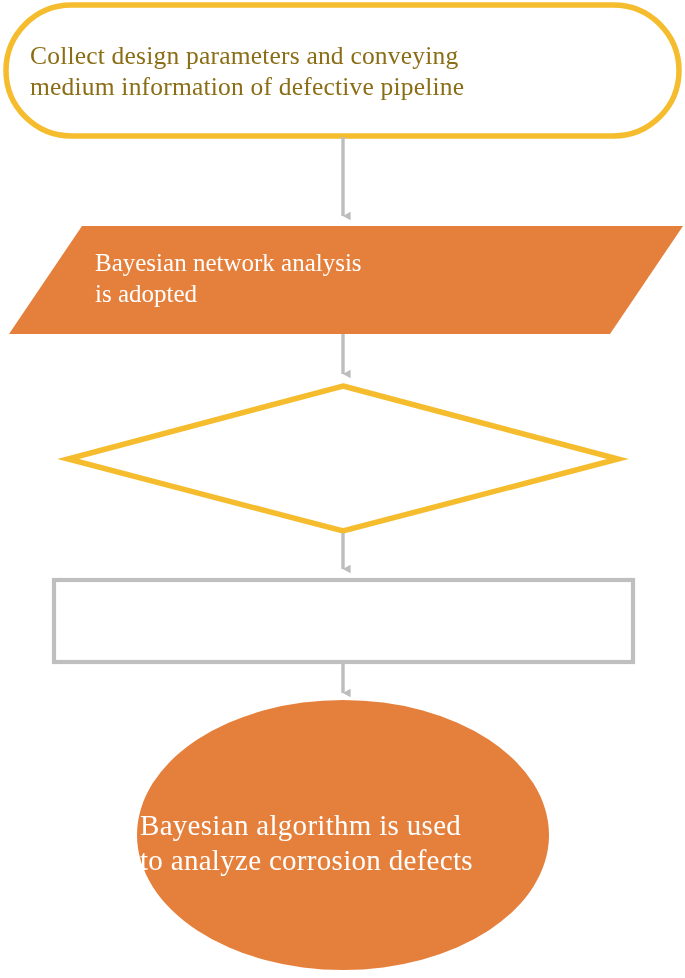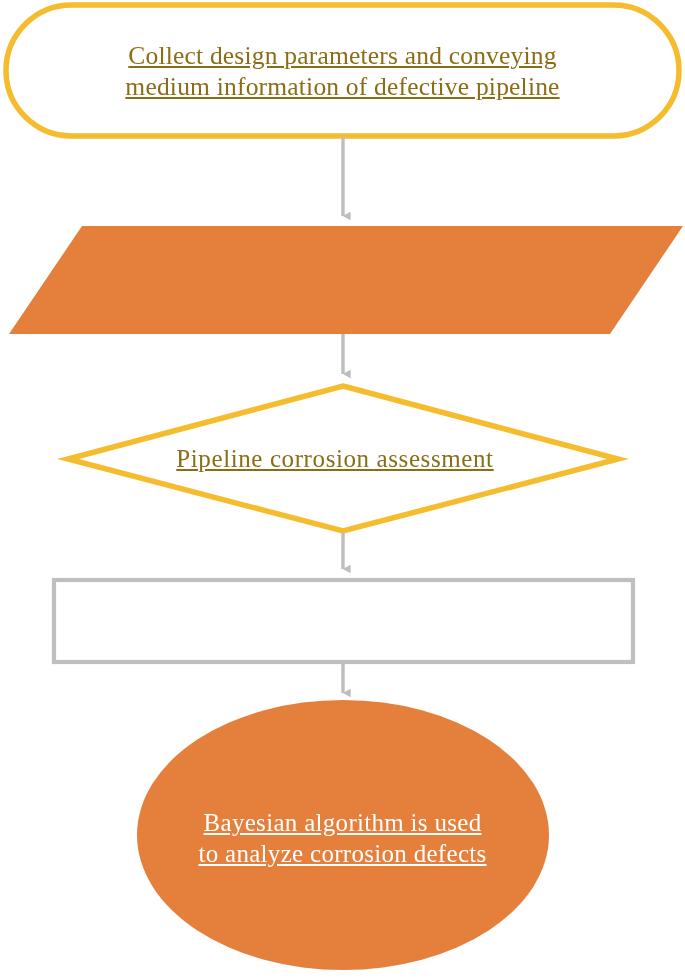--- a/index.html
+++ b/index.html
@@ -20,26 +20,25 @@
   }
   #flow-svg {
     position: absolute;
     left: 0;
     top: 0;
     width: 685px;
     height: 978px;
   }
   .node-label {
     position: absolute;
-    text-align: center;
+    text-align: left;
     line-height: 1.22;
     white-space: pre-line;
     pointer-events: none;
     font-family: "Liberation Serif", "DejaVu Serif", serif;
-    text-decoration: underline;
   }
 
   
   #label-start {
     left: 30px;
     top: 40px;
     width: 625px;
     font-size: 25.5px;
     color: #8a6d15;
     letter-spacing: 0.2px;
@@ -72,21 +71,21 @@
     font-size: 25px;
     color: #8d8d8d;
     letter-spacing: 0.6px;
   }
 
   
   #label-bayes-algorithm {
     left: 140px;
     top: 808px;
     width: 405px;
-    font-size: 25px;
+    font-size: 29px;
     color: #ffffff;
     letter-spacing: 0.3px;
   }
 </style>
 </head>
 <body>
 
 <div id="canvas">
 
   <svg id="flow-svg" viewBox="0 0 685 978" xmlns="http://www.w3.org/2000/svg">
@@ -119,20 +118,21 @@
     <g>
       <line x1="343" y1="664" x2="343" y2="693" stroke="#bdbdbd" stroke-width="3.4" marker-end="url(#arrowhead)"></line>
     </g>
 
     <ellipse cx="343" cy="835" rx="206" ry="135" fill="#e5803c" stroke="none"></ellipse>
   </svg>
 
   <div class="node-label" id="label-start">Collect design parameters and conveying
 medium information of defective pipeline</div>
 
+  <div class="node-label" id="label-bayes-network">Bayesian network analysis
+is adopted</div>
 
-  <div class="node-label" id="label-assessment">Pipeline corrosion assessment</div>
 
 
   <div class="node-label" id="label-bayes-algorithm">Bayesian algorithm is used
 to analyze corrosion defects</div>
 
 </div>
 
 </body></html>

